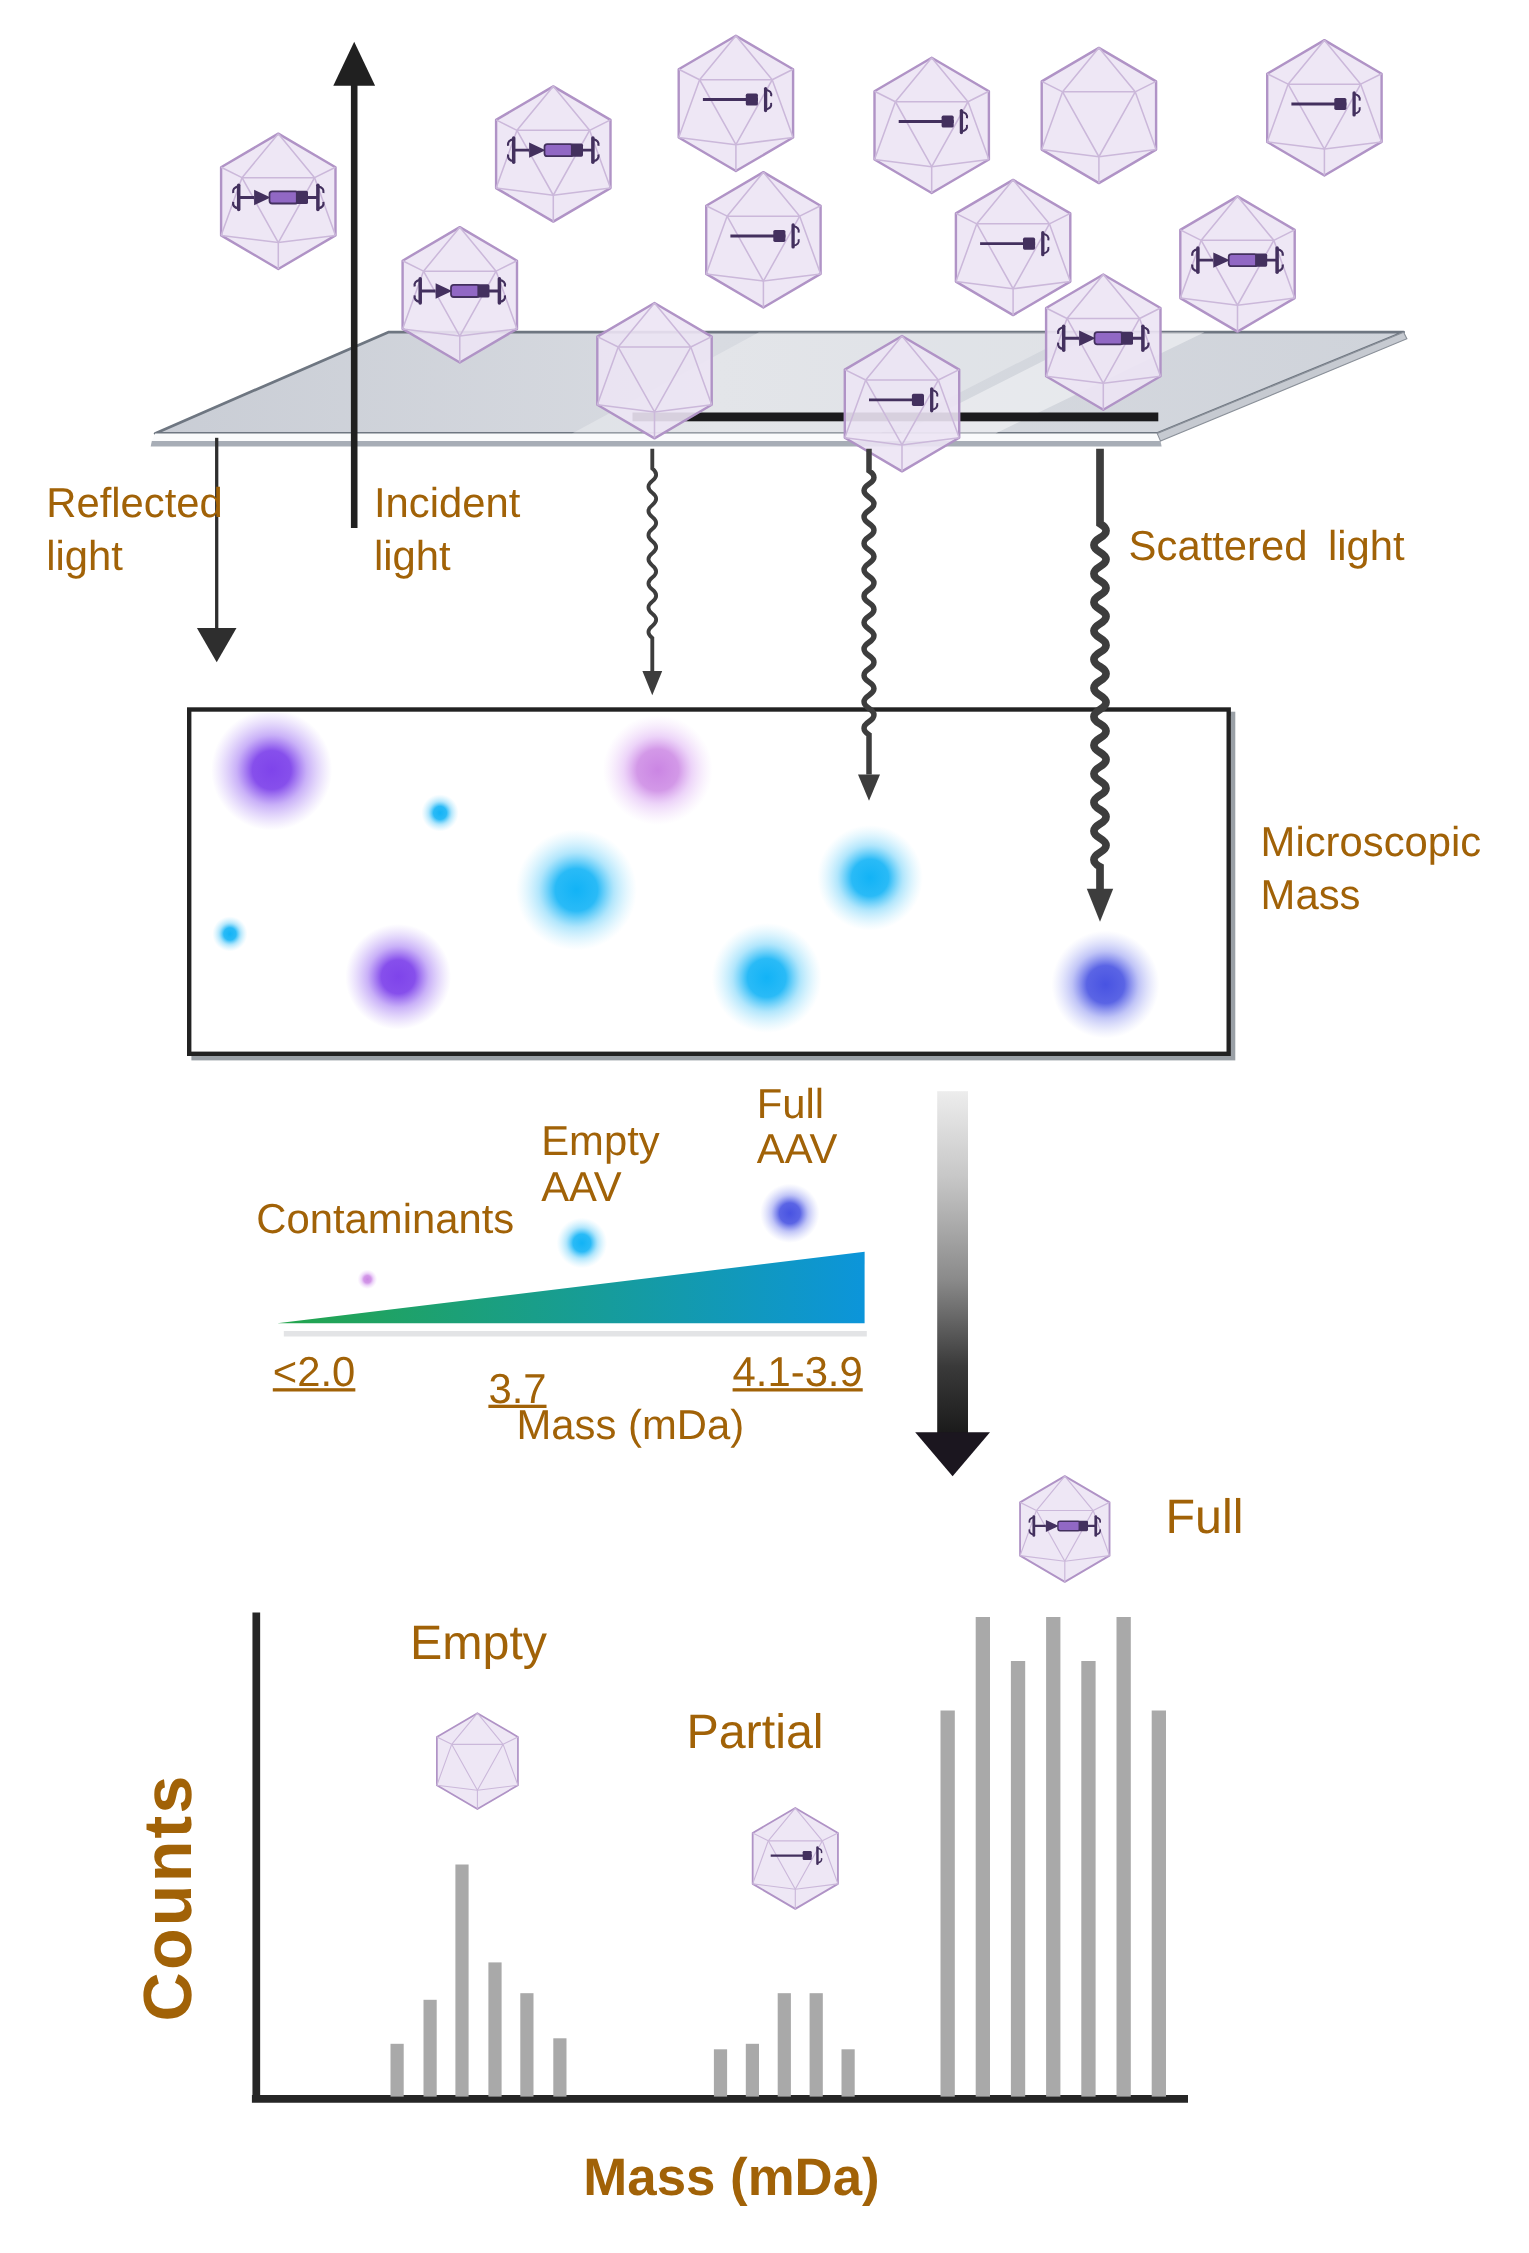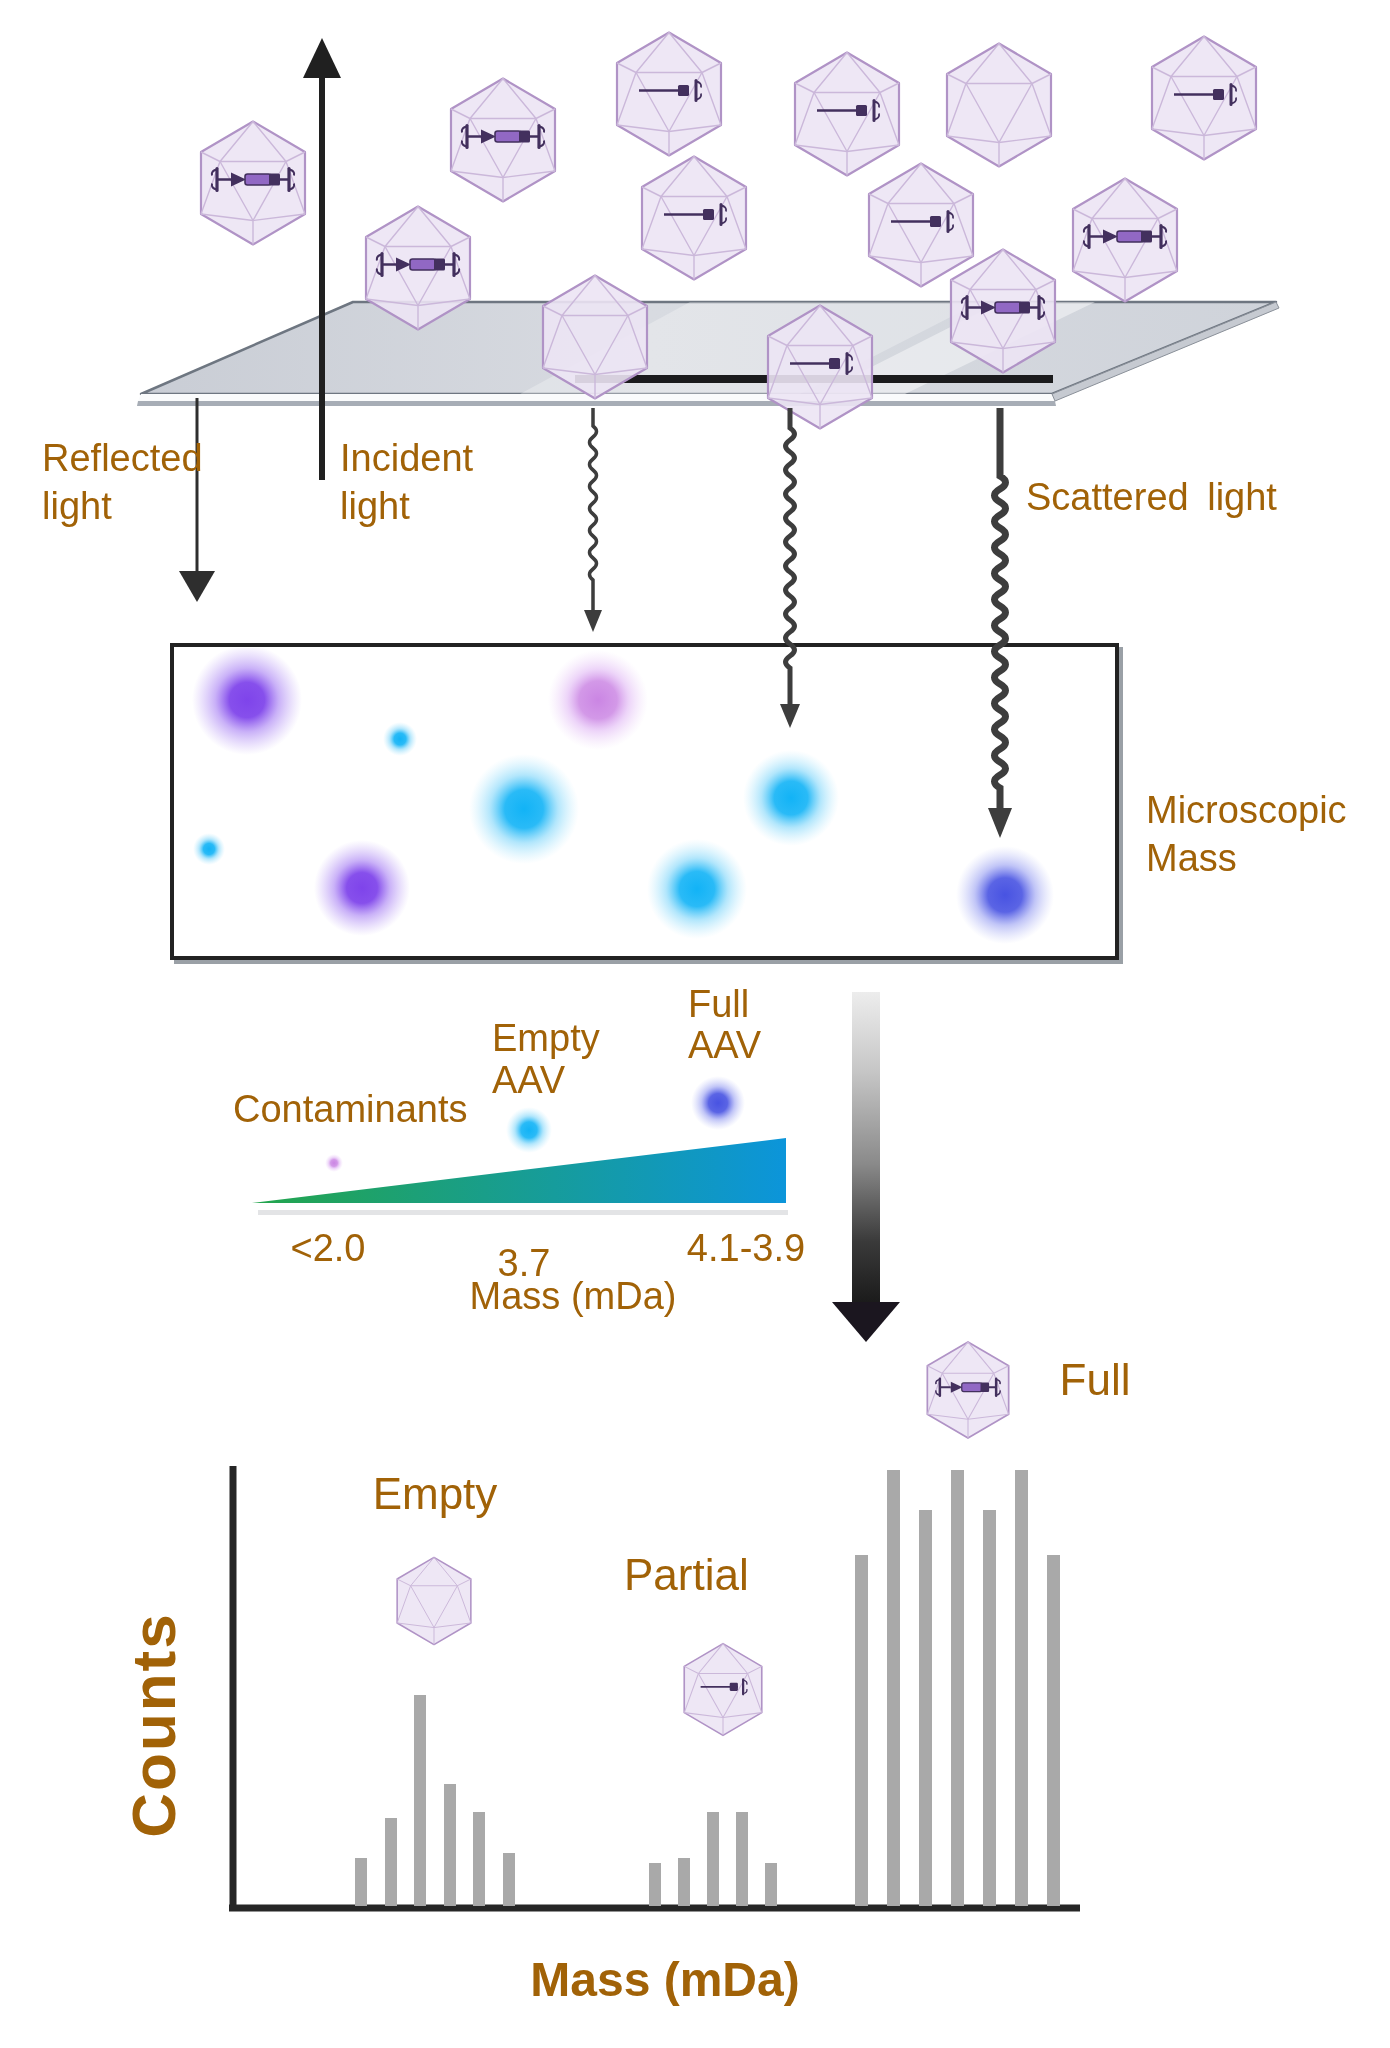--- a/index.html
+++ b/index.html
@@ -2,25 +2,25 @@
 <html><head>
 <meta charset="utf-8">
 <style>
   html,body{margin:0;padding:0;background:#fff;}
   #stage{position:relative;width:1390px;height:2048px;background:#ffffff;overflow:hidden;
          font-family:"Liberation Sans", sans-serif;color:#a16207;}
   #scene{position:absolute;left:0;top:0;}
   .txt{position:absolute;white-space:nowrap;}
   .f38{font-size:38px;line-height:48px;}
   .f44{font-size:44px;line-height:50px;}
-  .ctr{text-align:center;}
+  .ctr{text-decoration:underline;}
   #lbl-reflected{left:42px;top:434px;}
   #lbl-incident{left:340px;top:434px;}
   #lbl-scattered{left:1026px;top:473px;word-spacing:8px;}
-  #lbl-microscopic{left:1146px;top:742px;margin-top:44px;}
+  #lbl-microscopic{left:1146px;top:742px;}
   #lbl-contaminants{left:233px;top:1085px;}
   #lbl-empty-aav{left:492px;top:1017px;line-height:42px;}
   #lbl-full-aav{left:688px;top:984px;line-height:41px;}
   #tick-contaminants{left:248px;top:1224px;width:160px;}
   #tick-empty{left:444px;top:1224px;width:160px;margin-top:15px;}
   #tick-full{left:666px;top:1224px;width:160px;}
   #lbl-mass-scale{left:423px;top:1272px;width:300px;text-align:center;}
   #lbl-hist-empty{left:335px;top:1469px;width:200px;text-align:center;}
   #lbl-hist-partial{left:624px;top:1550px;width:200px;text-align:left;}
   #lbl-hist-full{left:1020px;top:1355px;width:150px;text-align:center;}

